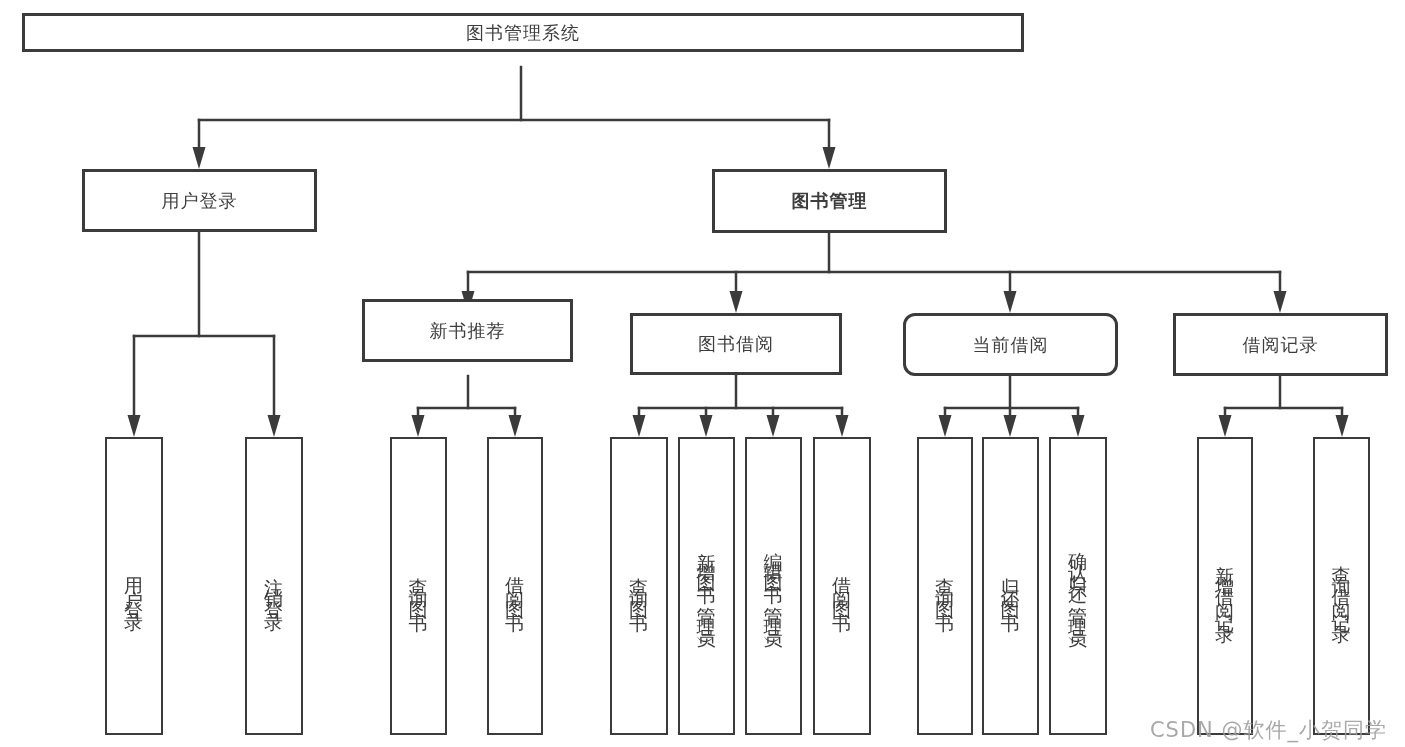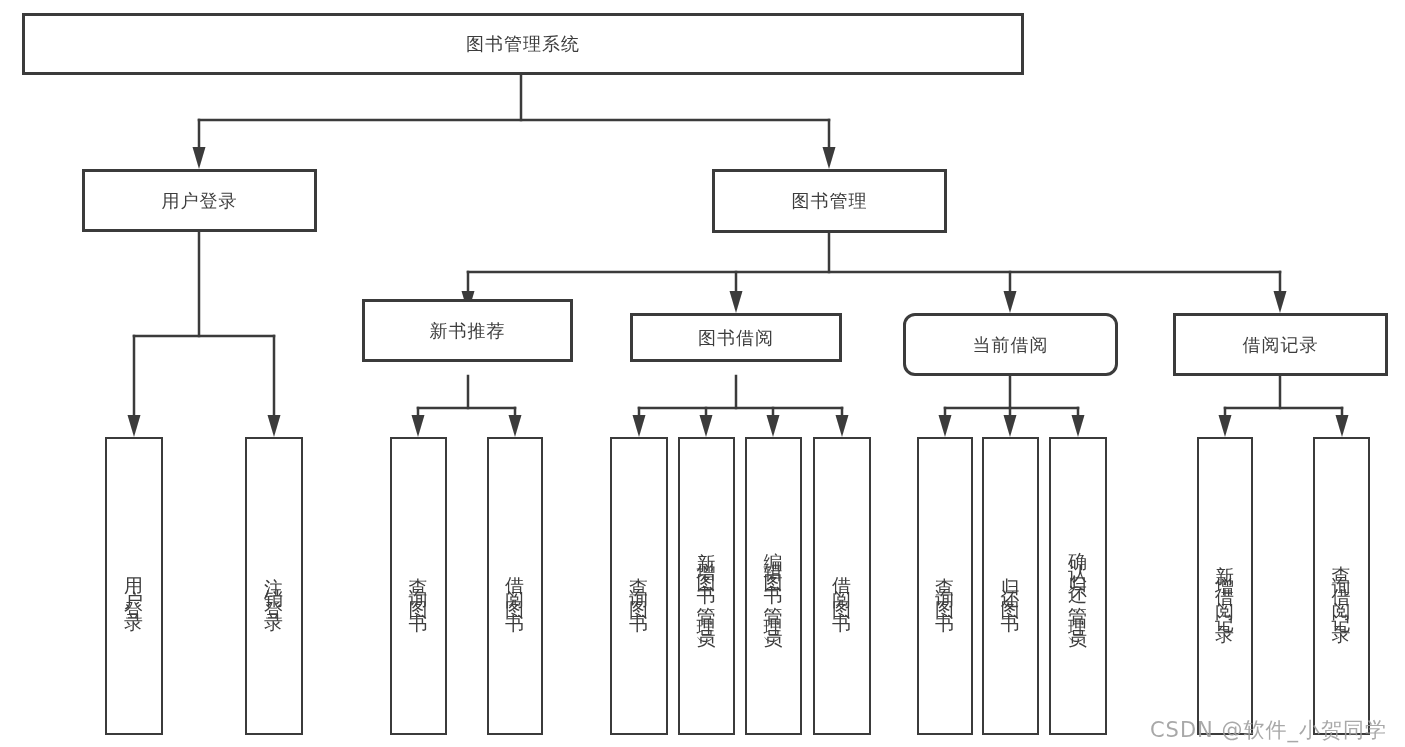--- a/index.html
+++ b/index.html
@@ -41,25 +41,25 @@
     writing-mode: vertical-rl;
     text-orientation: mixed;
     font-size: 19px;
     letter-spacing: 12px;
     line-height: 1;
   }
   
   .vbox.tight span { letter-spacing: 11px; }
 
   
-  #root        { left: 22px;   top: 13px;  width: 1002px; height: 62px; }
+  #root        { left: 22px;   top: 13px;  width: 1002px; height: 39px; }
   #login       { left: 82px;   top: 169px; width: 235px;  height: 63px; }
-  #mgmt        { left: 712px;  top: 169px; width: 235px;  height: 64px; }
+  #mgmt        { left: 712px;  top: 169px; width: 235px;  height: 64px; font-weight: bold; }
   #l3-recommend{ left: 362px;  top: 299px; width: 211px;  height: 63px; }
-  #l3-borrow   { left: 630px;  top: 313px; width: 212px;  height: 49px; }
+  #l3-borrow   { left: 630px;  top: 313px; width: 212px;  height: 62px; }
   #l3-current  { left: 903px;  top: 313px; width: 215px;  height: 63px; border-radius: 12px; }
   #l3-records  { left: 1173px; top: 313px; width: 215px;  height: 63px; justify-content: center; }
 
   .leaf { top: 437px; height: 298px; border-width: 2.5px; }
   #lf-user-login      { left: 105px;  width: 58px; }
   #lf-logout          { left: 245px;  width: 58px; }
   #lf-query-rec       { left: 390px;  width: 57px; }
   #lf-borrow-rec      { left: 487px;  width: 56px; }
   #lf-query-bor       { left: 610px;  width: 58px; }
   #lf-add-book        { left: 678px;  width: 57px; }

